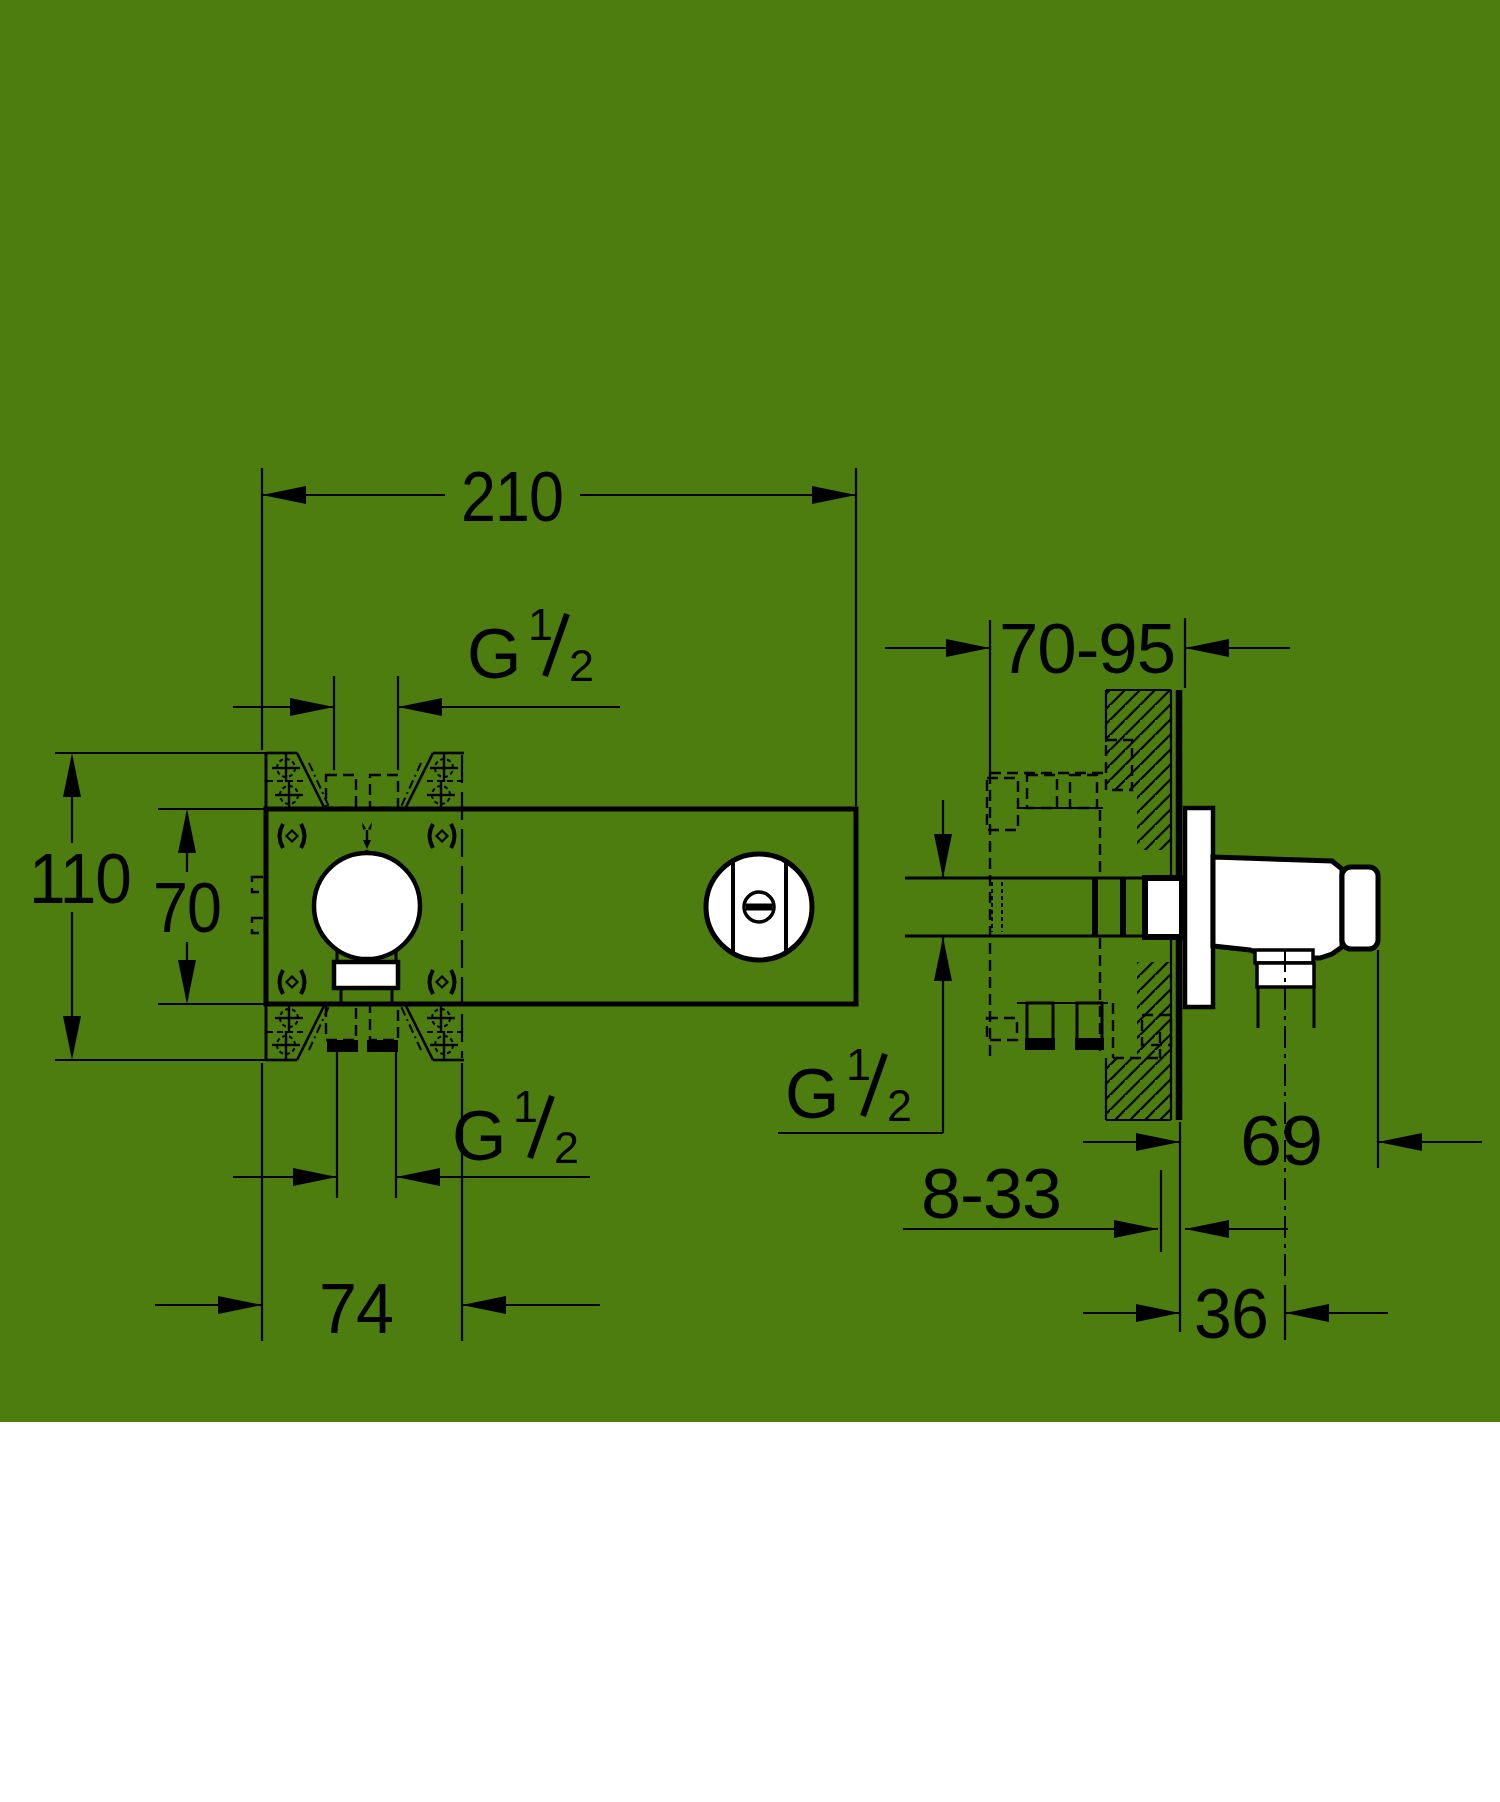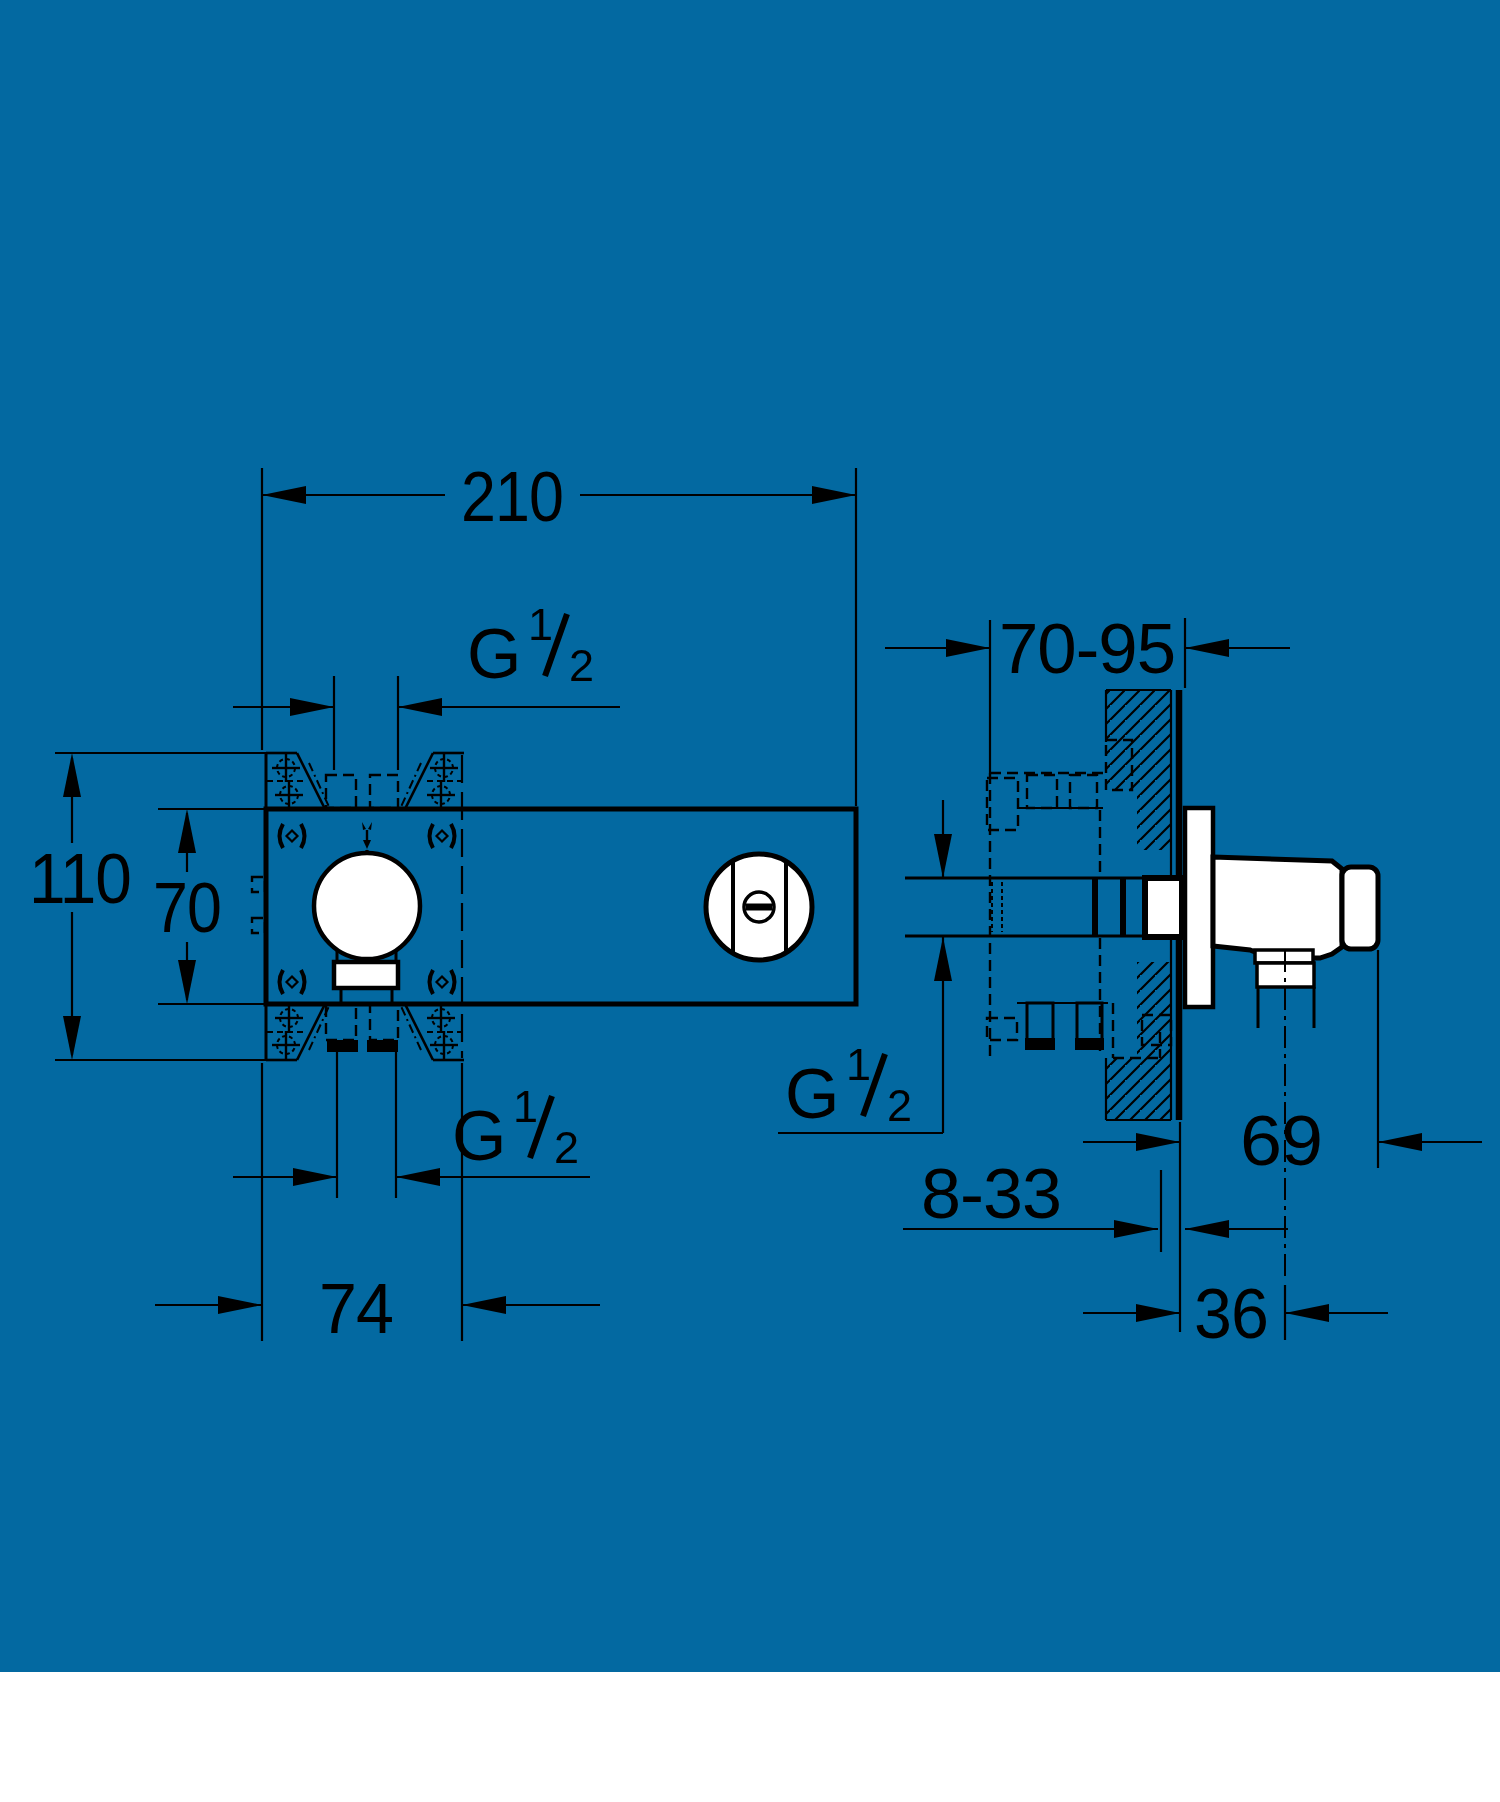--- a/index.html
+++ b/index.html
@@ -1,16 +1,16 @@
 <!DOCTYPE html>
 <html><head>
 <meta charset="utf-8">
 <style>
   html,body{margin:0;padding:0;background:#ffffff;}
-  .page{width:1500px;height:1672px;background:#0369a1;position:relative;overflow:hidden;}
+  .page{width:1500px;height:1422px;background:#4d7c0f;position:relative;overflow:hidden;}
   svg{display:block;}
   text{font-family:"Liberation Sans", sans-serif;fill:#000;}
   .dim{font-size:71px;letter-spacing:-1px;}
   .gG{font-size:70px;}
   .frac{font-size:45px;}
   .thin{stroke:#000;stroke-width:2.2;fill:none;}
   .med{stroke:#000;stroke-width:3;fill:none;}
   .thick{stroke:#000;stroke-width:5;fill:none;}
   .dash{stroke:#000;stroke-width:2.4;fill:none;stroke-dasharray:11 6;}
   .sect{stroke:#000;stroke-width:2.2;fill:none;stroke-dasharray:28 9;}

